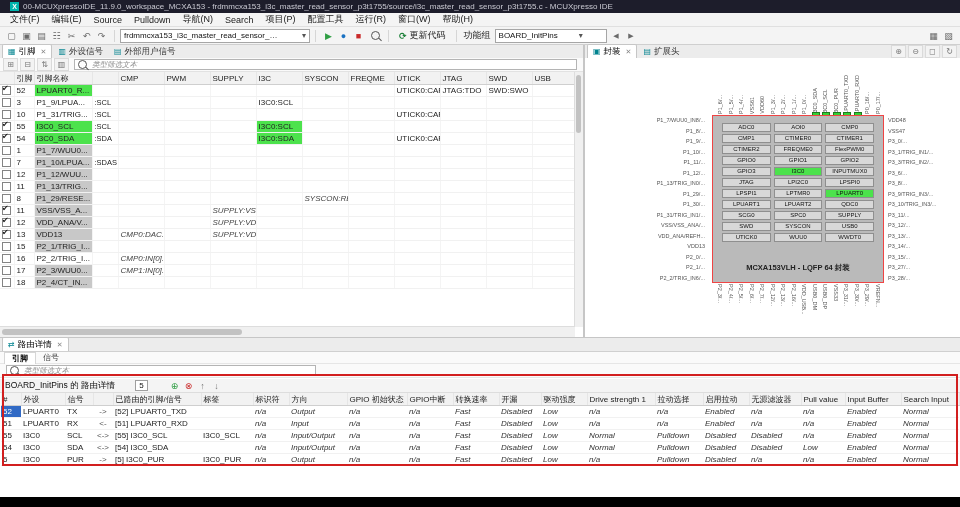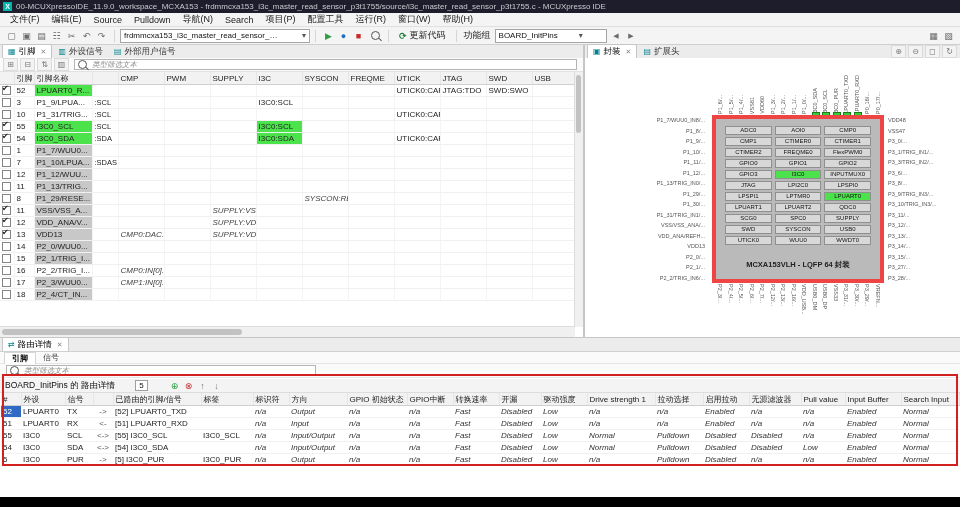--- a/index.html
+++ b/index.html
@@ -1,19 +1,19 @@
 <!DOCTYPE html>
 <html><head>
 <meta charset="utf-8">
 <style>
   html,body{margin:0;padding:0}
   body{width:960px;height:507px;overflow:hidden;position:relative;background:#f0f0f0;
        font-family:"Liberation Sans","DejaVu Sans",sans-serif;color:#111;-webkit-font-smoothing:antialiased}
   .titlebar{position:absolute;top:0;left:0;width:960px;height:13px;background:#1d1d2b;color:#c9c9d2;
-            font-size:8px;display:flex;align-items:center;gap:4px;padding:0 3px;box-sizing:border-box;white-space:nowrap}
+            font-size:8px;display:flex;align-items:center;gap:4px;padding:0 10px;box-sizing:border-box;white-space:nowrap}
   .app-icon{width:9px;height:9px;background:#00b5ad;color:#fff;font-size:7px;font-weight:bold;
             display:flex;align-items:center;justify-content:center;flex:0 0 auto}
   .menubar{position:absolute;top:13px;left:0;width:960px;height:14px;background:#f4f4f4;border-bottom:1px solid #e0e0e0;
            display:flex;align-items:center;font-size:9px;padding:0 4px;box-sizing:border-box}
   .menu-item{padding:0 6px;color:#1a1a1a;white-space:nowrap}
   .toolbar{position:absolute;top:27px;left:0;width:960px;height:18px;background:#f4f4f4;border-bottom:1px solid #cfcfcf;
            display:flex;align-items:center;gap:2px;padding:0 4px;box-sizing:border-box;font-size:9px}
   .tb-icon{width:15px;height:14px;display:flex;align-items:center;justify-content:center;color:#6a6a6a;font-size:9px}
   .tb-sep{width:1px;height:12px;background:#d6d6d6;margin:0 3px;flex:0 0 auto}
   .combo{height:14px;border:1px solid #a6a6a6;background:#fff;display:flex;align-items:center;font-size:8px;
@@ -56,21 +56,21 @@
   tr[data-hl="gray"] td.name-cell{background:#c8c8c8}
   td.sfx-cell{color:#333;font-size:7.5px}
   td.fn-cell[data-c="g"]{background:#4ce24c}
   td.fn-cell[data-c="i"]{font-style:italic;color:#444}
   .vscroll{position:absolute;top:27px;right:0;width:8px;bottom:10px;background:#f0f0f0;border-left:1px solid #ddd}
   .vthumb{position:absolute;top:3px;left:1px;width:5px;height:58px;background:#c2c2c2;border-radius:3px}
   .hscroll{position:absolute;left:0;right:8px;bottom:0;height:10px;background:#f0f0f0;border-top:1px solid #ddd}
   .hthumb{position:absolute;left:2px;top:1.5px;width:240px;height:6px;background:#c2c2c2;border-radius:3px}
   
   .pkg-canvas{position:absolute;top:13px;left:0;right:0;bottom:0;background:#fff;overflow:hidden}
-  .chip{position:absolute;left:127px;top:57px;width:172px;height:168px;background:#bababa;border:4px solid #ef4444;box-sizing:border-box}
+  .chip{position:absolute;left:127px;top:57px;width:172px;height:168px;background:#bababa;border:1px solid #ef4444;box-sizing:border-box}
   .modules{position:absolute;left:9px;top:7px;right:9px;display:grid;grid-template-columns:repeat(3,1fr);gap:2px 3px}
   .module{height:9px;background:#d8d8d8;border:1px solid #8f8f8f;font-size:6px;line-height:7px;text-align:center;
           overflow:hidden;color:#111;box-sizing:border-box;white-space:nowrap}
   .module[data-hl="green"]{background:#4ce24c}
   .chip-title{position:absolute;left:0;right:0;bottom:9px;text-align:center;font-size:7.5px;font-weight:bold;color:#222;white-space:nowrap}
   .pins-top{position:absolute;left:130px;top:0;width:168px;height:56px;display:flex}
   .top-item{width:10.5px;height:56px;position:relative;display:flex;align-items:flex-end;justify-content:center}
   .top-item span{writing-mode:vertical-rl;transform:rotate(180deg);font-size:5.5px;color:#555;white-space:nowrap;
                  max-height:56px;overflow:hidden}
   .top-item[data-hl="green"]::after{content:"";position:absolute;bottom:-5px;left:2px;width:6px;height:5px;
@@ -514,37 +514,20 @@
               <td class="fn-cell" data-c="i">SUPPLY:VDD</td>
               <td class="fn-cell"></td>
               <td class="fn-cell"></td>
               <td class="fn-cell"></td>
               <td class="fn-cell"></td>
               <td class="fn-cell"></td>
               <td class="fn-cell"></td>
               <td class="fn-cell"></td>
             </tr>
 
-            <tr class="pin-row" data-hl="gray">
-              <td class="cb-cell"><span class="checkbox"></span></td>
-              <td class="num-cell">14</td>
-              <td class="name-cell">P2_0/WUU0...</td>
-              <td class="sfx-cell"></td>
-
-            <td class="fn-cell"></td>
-              <td class="fn-cell"></td>
-              <td class="fn-cell"></td>
-              <td class="fn-cell"></td>
-              <td class="fn-cell"></td>
-              <td class="fn-cell"></td>
-              <td class="fn-cell"></td>
-              <td class="fn-cell"></td>
-              <td class="fn-cell"></td>
-              <td class="fn-cell"></td>
-            </tr>
 
             <tr class="pin-row" data-hl="gray">
               <td class="cb-cell"><span class="checkbox"></span></td>
               <td class="num-cell">15</td>
               <td class="name-cell">P2_1/TRIG_I...</td>
               <td class="sfx-cell"></td>
 
             <td class="fn-cell"></td>
               <td class="fn-cell"></td>
               <td class="fn-cell"></td>

